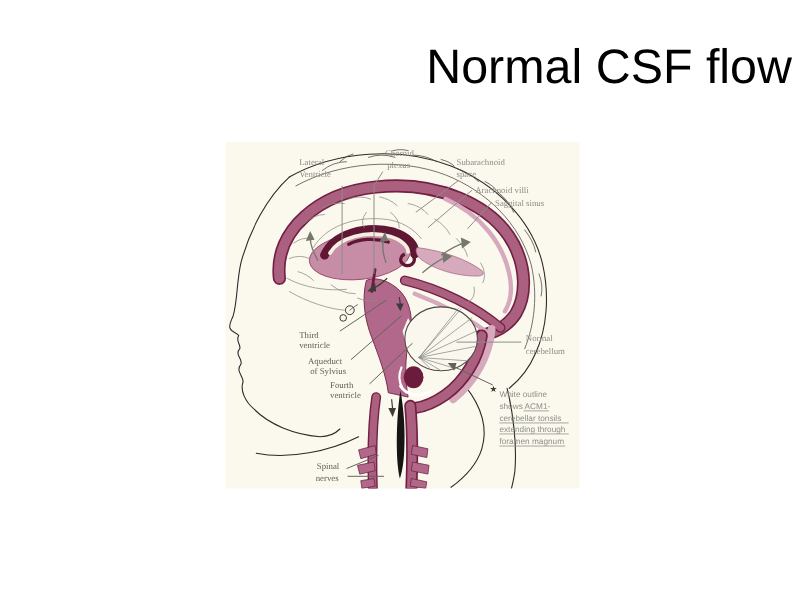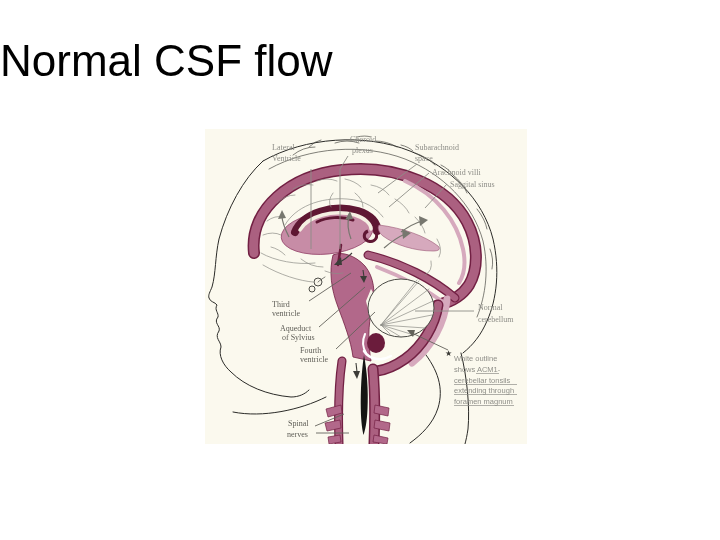--- a/index.html
+++ b/index.html
@@ -3,21 +3,21 @@
 <meta charset="utf-8">
 <style>
   html,body{margin:0;padding:0;}
   body{
     width:720px;height:540px;background:#ffffff;position:relative;overflow:hidden;
     font-family:"Liberation Sans",sans-serif;
   }
   .slide{position:absolute;inset:0;}
   .slide-title{
     position:absolute;top:34px;left:0;width:720px;height:54px;line-height:54px;
-    text-align:left;font-size:44px;color:#000;letter-spacing:0px;
+    text-align:right;font-size:44px;color:#000;letter-spacing:0px;
     font-family:"Liberation Sans",sans-serif;
   }
   .figure{
     position:absolute;left:205px;top:129px;width:322px;height:315px;
     background:#fbf9ee;
   }
   .figure svg{display:block;}
   text{font-family:"Liberation Serif",serif;}
   .lbl{font-size:8px;fill:#8d8d87;}
   .lbl-dark{font-size:8px;fill:#5e5d56;}

